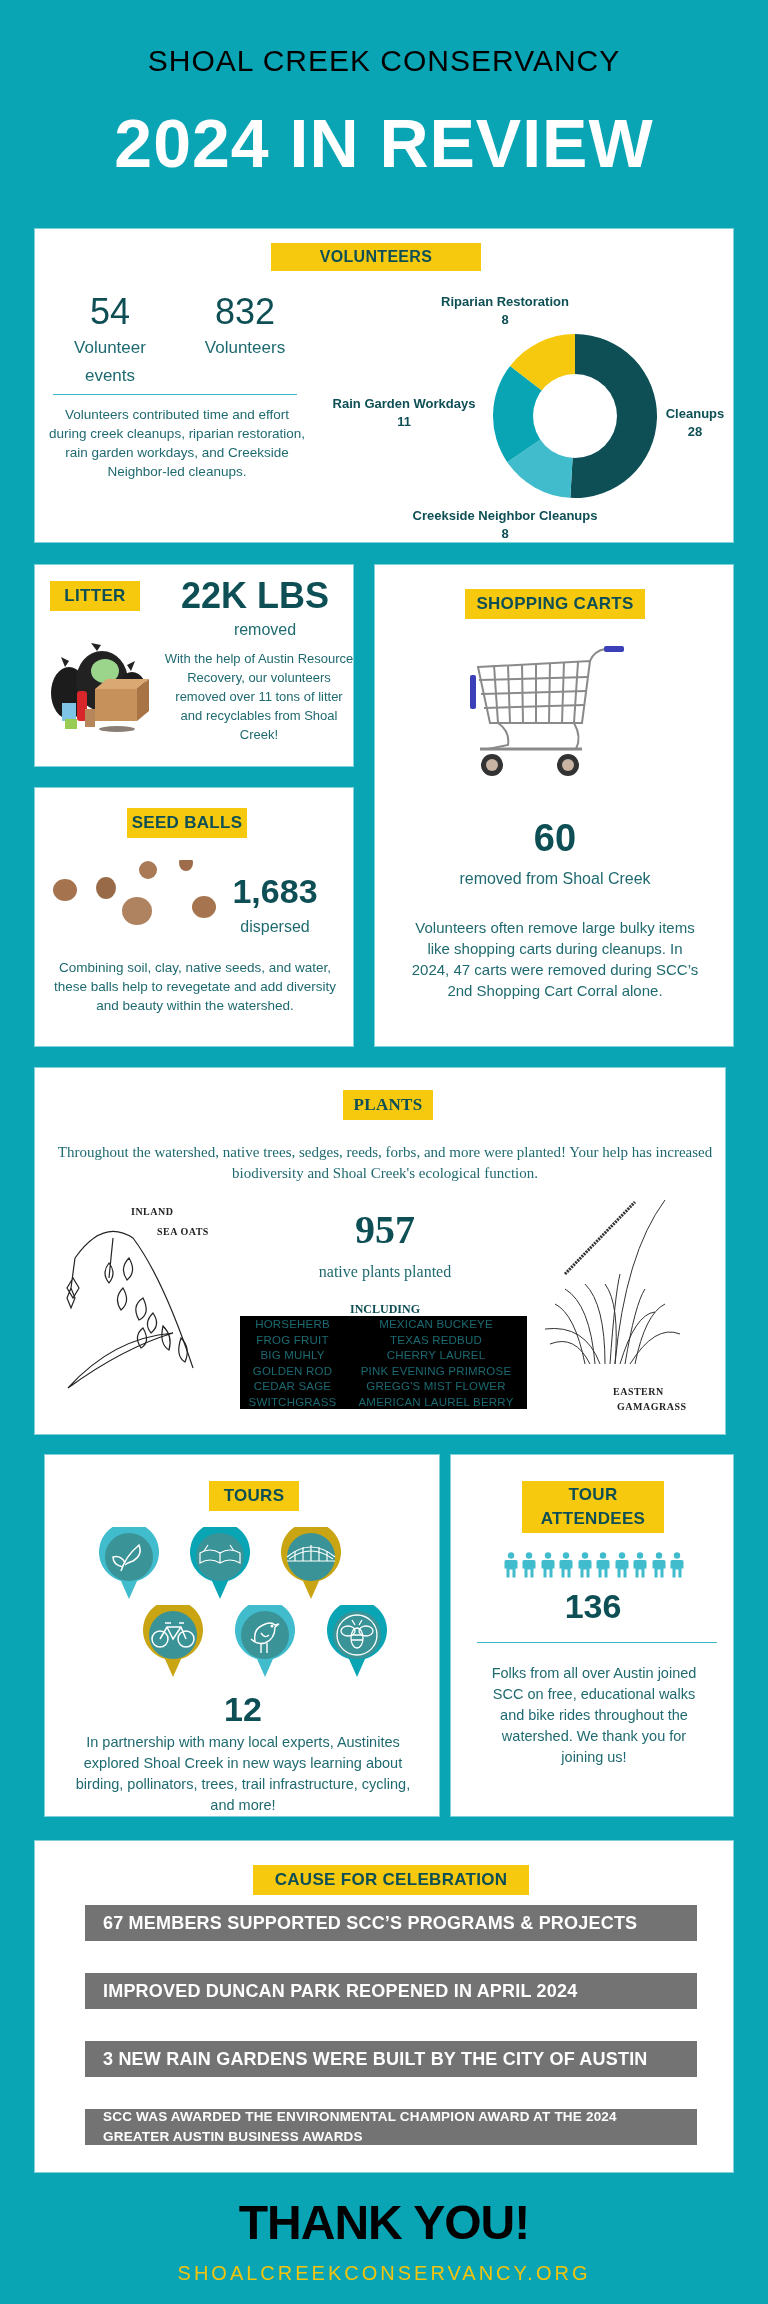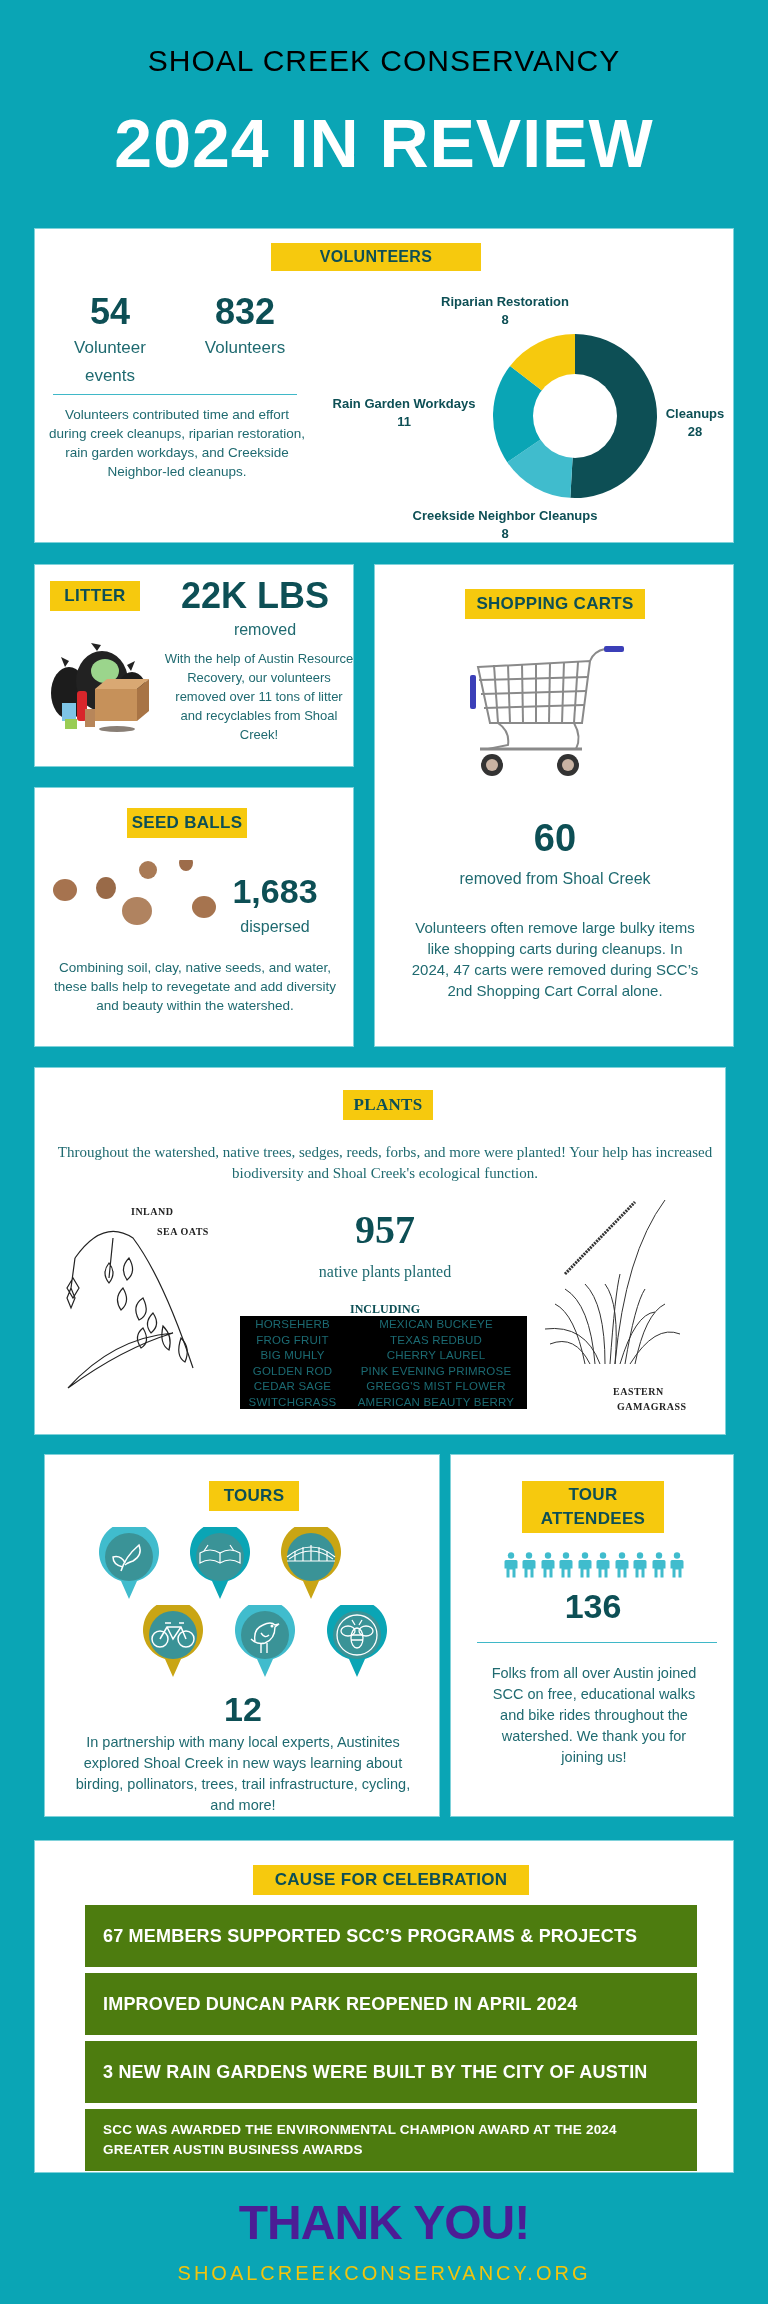--- a/index.html
+++ b/index.html
@@ -10,42 +10,42 @@
   .tag { position: absolute; background: #f6c90e; color: #0d4f55; font-weight: 700; text-align: center; letter-spacing: 0.3px; }
   .center { text-align: center; }
   .big { font-weight: 700; color: #0d4f55; }
   .body-t { color: #1f6a70; font-size: 14px; line-height: 19px; }
 
   #org-title { top: 44px; left: 0; width: 768px; font-size: 30px; color: #000000; letter-spacing: 1px; font-weight: 400; }
   #main-title { top: 104px; left: 0; width: 768px; font-size: 68px; font-weight: 700; color: #fff; letter-spacing: 1px; }
 
   
   #vol-card { left: 34px; top: 228px; width: 700px; height: 315px; }
-  .stat-num { font-size: 36px; font-weight: 700; color: #0d4f55; }
+  .stat-num { font-size: 36px; font-weight: 400; color: #0d4f55; }
   .stat-lbl { font-size: 17px; color: #1f6a70; line-height: 22px; margin-top: 4px; }
   .divider { position: absolute; height: 1px; background: #3fb8c8; }
   .donut-lbl { position: absolute; font-size: 13px; font-weight: 700; color: #0d4f55; text-align: center; line-height: 18px; }
 
   #litter-card { left: 34px; top: 564px; width: 320px; height: 203px; }
   #carts-card { left: 374px; top: 564px; width: 360px; height: 483px; }
   #seed-card { left: 34px; top: 787px; width: 320px; height: 260px; }
   #plants-card { left: 34px; top: 1067px; width: 692px; height: 368px; font-family: Liberation Serif, serif; }
   #tours-card { left: 34px; top: 1454px; width: 396px; height: 363px; margin-left: 10px; }
   #att-card { left: 450px; top: 1454px; width: 284px; height: 363px; }
   #cel-card { left: 34px; top: 1840px; width: 700px; height: 333px; }
 
-  .cel-bar { position: absolute; left: 50px; width: 612px; height: 62px; background: #4d7c0f; color: #fff; font-weight: 700; padding-left: 18px; display: flex; align-items: center; font-size: 18px; letter-spacing: 0.2px; }
+  .cel-bar { position: absolute; left: 50px; width: 612px; height: 36px; background: #737373; color: #fff; font-weight: 700; padding-left: 18px; display: flex; align-items: center; font-size: 18px; letter-spacing: 0.2px; }
   .cel-bar.small { font-size: 13.5px; line-height: 20px; }
 
   .plant-list { position: absolute; left: 240px; top: 1316px; width: 287px; height: 93px; background: #000000; display: flex; }
   .plant-col { display: flex; flex-direction: column; align-items: center; font-size: 11.5px; color: #1b6a72; line-height: 15.5px; padding-top: 1px; letter-spacing: 0.2px; }
 
   .pin { position: absolute; width: 60px; height: 72px; }
 
-  #thanks { top: 2195px; left: 0; width: 768px; font-size: 48px; font-weight: 700; color: #4c1d95; letter-spacing: -1px; }
+  #thanks { top: 2195px; left: 0; width: 768px; font-size: 48px; font-weight: 700; color: #000000; letter-spacing: -1px; }
   #site { top: 2262px; left: 0; width: 768px; font-size: 20px; color: #f2c40f; letter-spacing: 3px; }
 </style>
 </head>
 <body>
 
 <div class="abs center" id="org-title">SHOAL CREEK CONSERVANCY</div>
 <div class="abs center" id="main-title">2024 IN REVIEW</div>
 
 <div class="card" id="vol-card">
   <div class="tag" style="left:236px;top:14px;width:210px;height:28px;line-height:28px;font-size:16px;">VOLUNTEERS</div>
@@ -200,21 +200,21 @@
     <span>GOLDEN ROD</span>
     <span>CEDAR SAGE</span>
     <span>SWITCHGRASS</span>
   </div>
   <div class="plant-col" style="width:182px;">
     <span>MEXICAN BUCKEYE</span>
     <span>TEXAS REDBUD</span>
     <span>CHERRY LAUREL</span>
     <span>PINK EVENING PRIMROSE</span>
     <span>GREGG'S MIST FLOWER</span>
-    <span>AMERICAN BEAUTY BERRY</span>
+    <span>AMERICAN LAUREL BERRY</span>
   </div>
 </div>
 
 <div class="card" id="tours-card">
   <div class="tag" style="left:164px;top:26px;width:90px;height:30px;line-height:30px;font-size:17px;">TOURS</div>
 
   <svg class="pin" style="left:54px;top:72px;" viewBox="0 0 60 72">
     <path d="M30 72 L22 54 A30 30 0 1 1 38 54 Z" fill="#40bccd"></path>
       <circle cx="30" cy="30" r="24" fill="#3a9397"></circle>
     <g stroke="#fff" stroke-width="1.5" fill="none">

